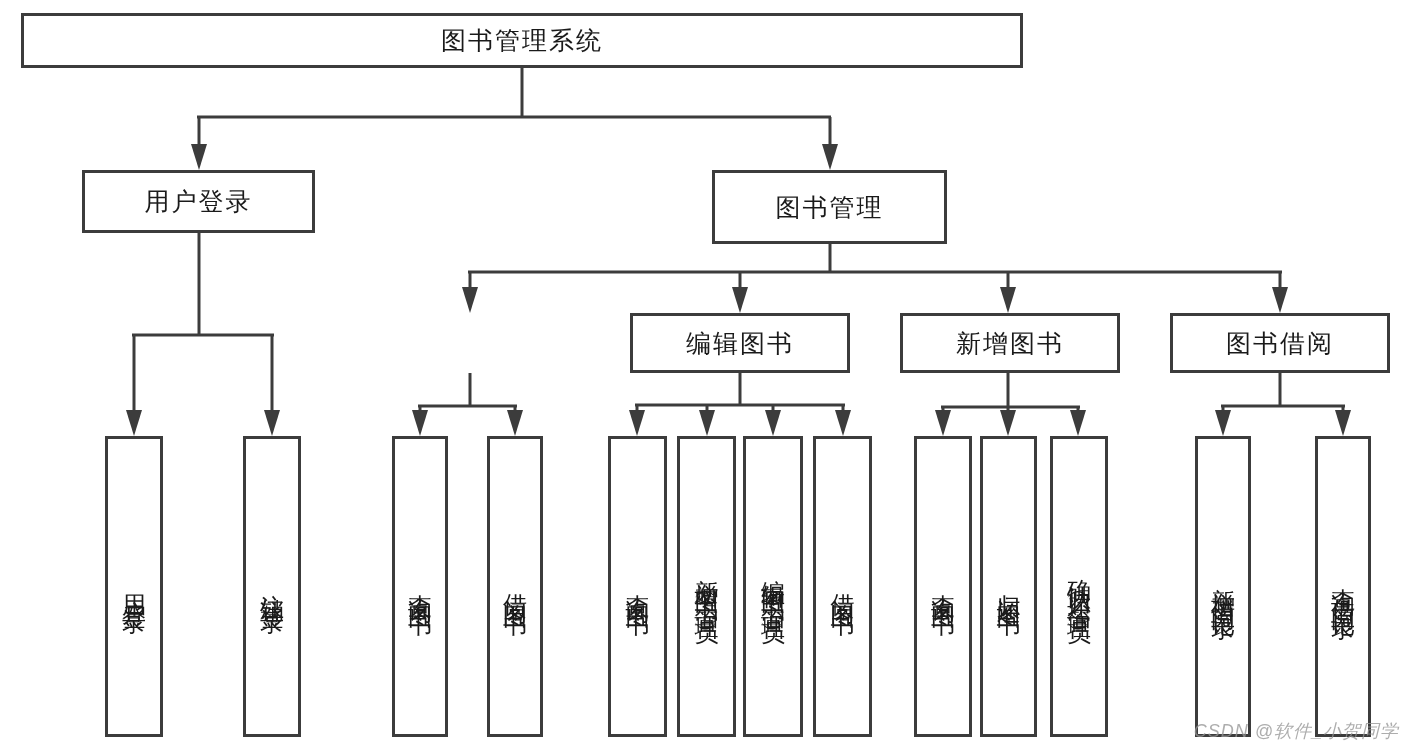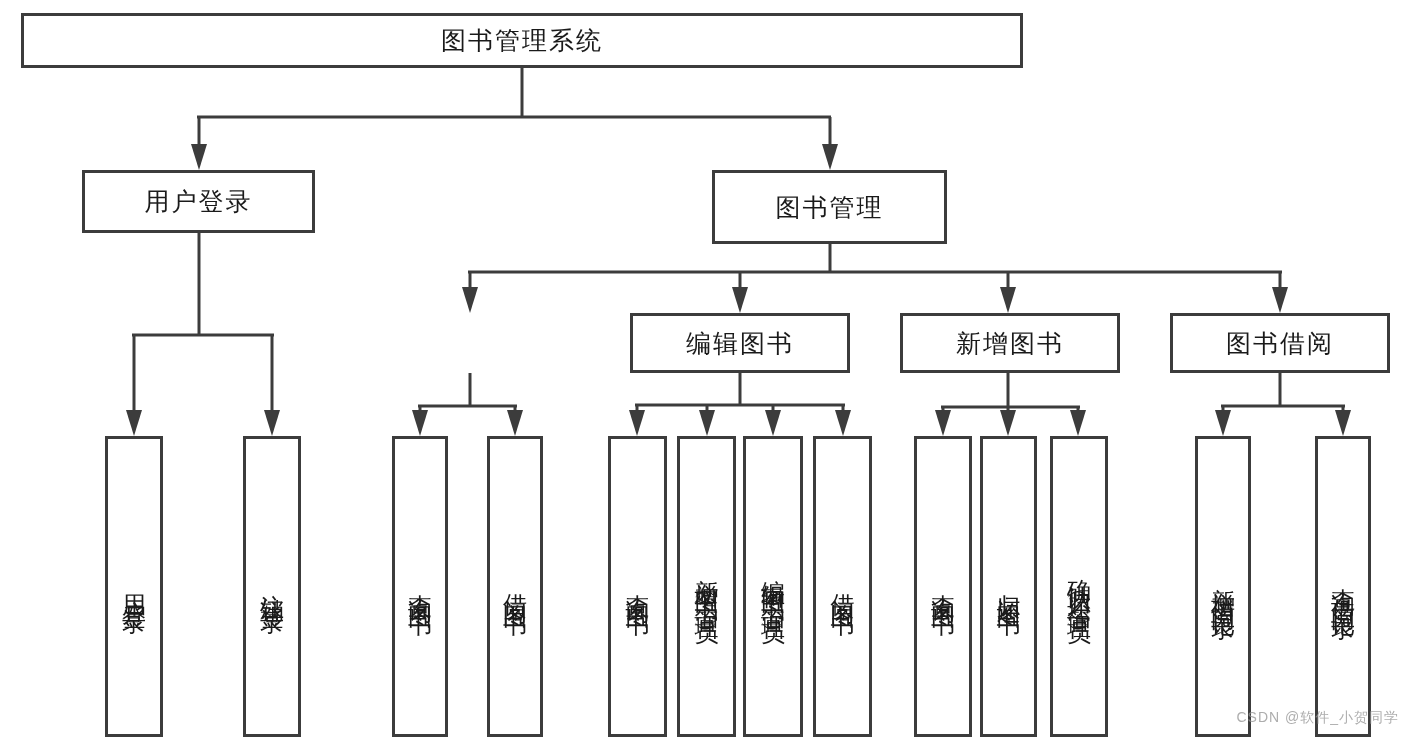--- a/index.html
+++ b/index.html
@@ -36,25 +36,26 @@
   .v-label {
     writing-mode: vertical-lr;
     text-orientation: mixed;
     font-size: 24px;
     letter-spacing: 6px;
     line-height: 1;
   }
   #watermark {
     position: absolute;
     right: 6px;
-    bottom: 20px;
-    font-size: 14px;
+    bottom: 4px;
+    font-size: 18px;
     color: rgba(150, 150, 150, 0.78);
     letter-spacing: 1px;
     white-space: nowrap;
+    font-style: italic;
   }
 </style>
 </head>
 <body>
 
 <div id="canvas">
 
   <svg id="wires" viewBox="0 0 1405 747" xmlns="http://www.w3.org/2000/svg" stroke="#3c3c3c" stroke-width="3" fill="#3c3c3c">
     <g>
       <line x1="522" y1="68" x2="522" y2="117"></line>

